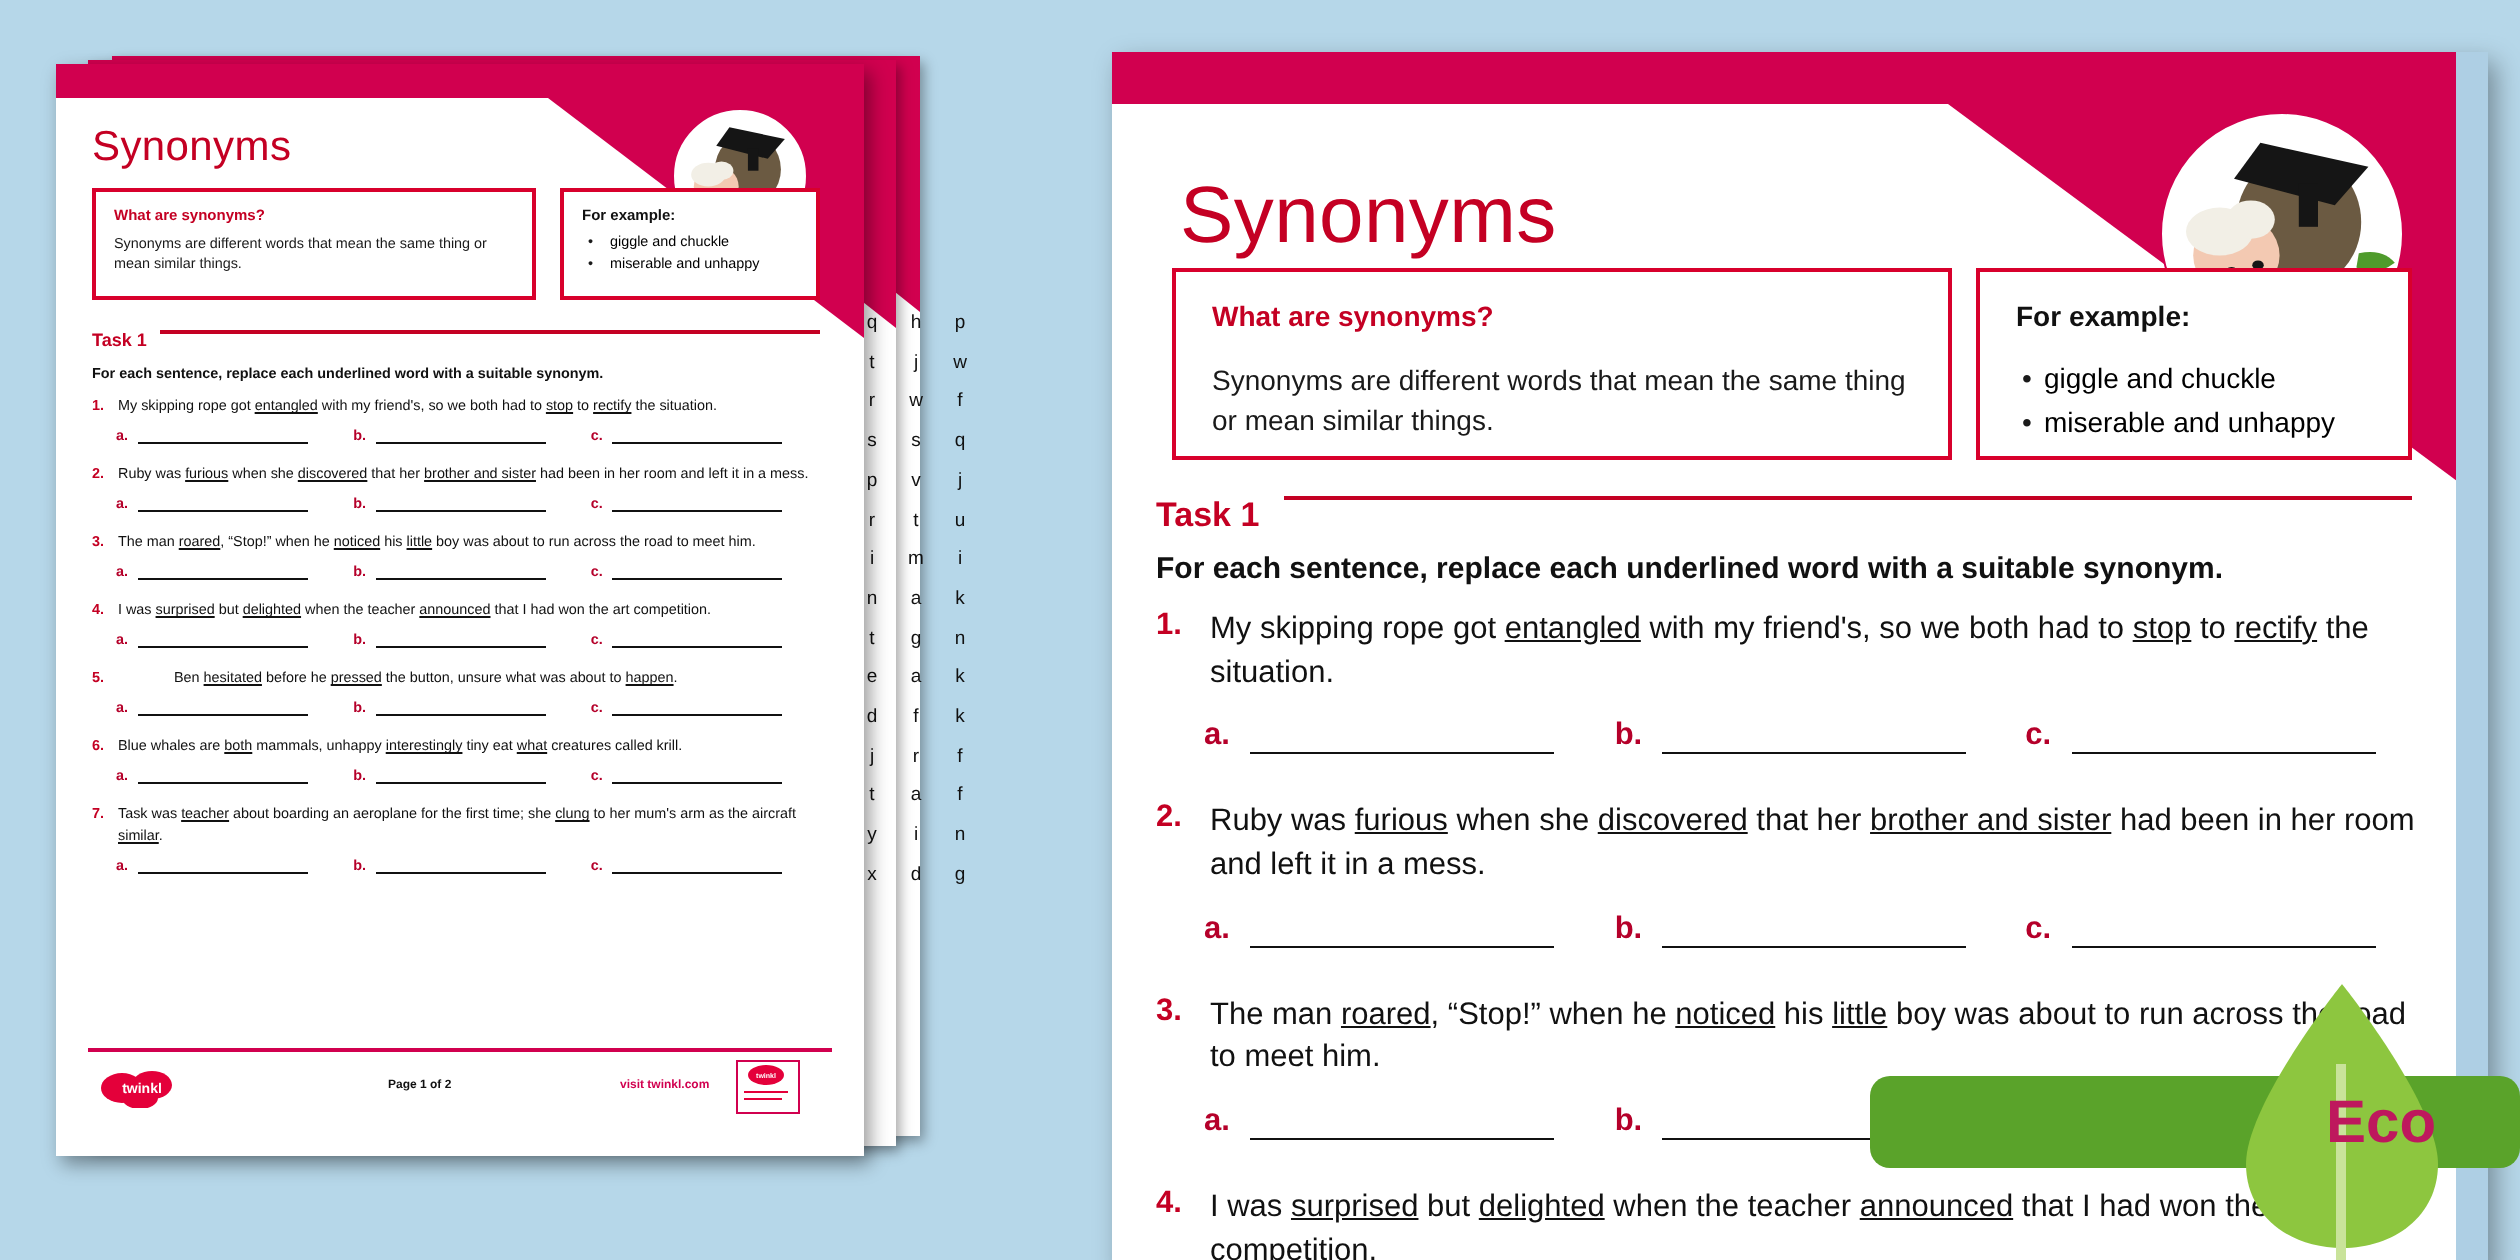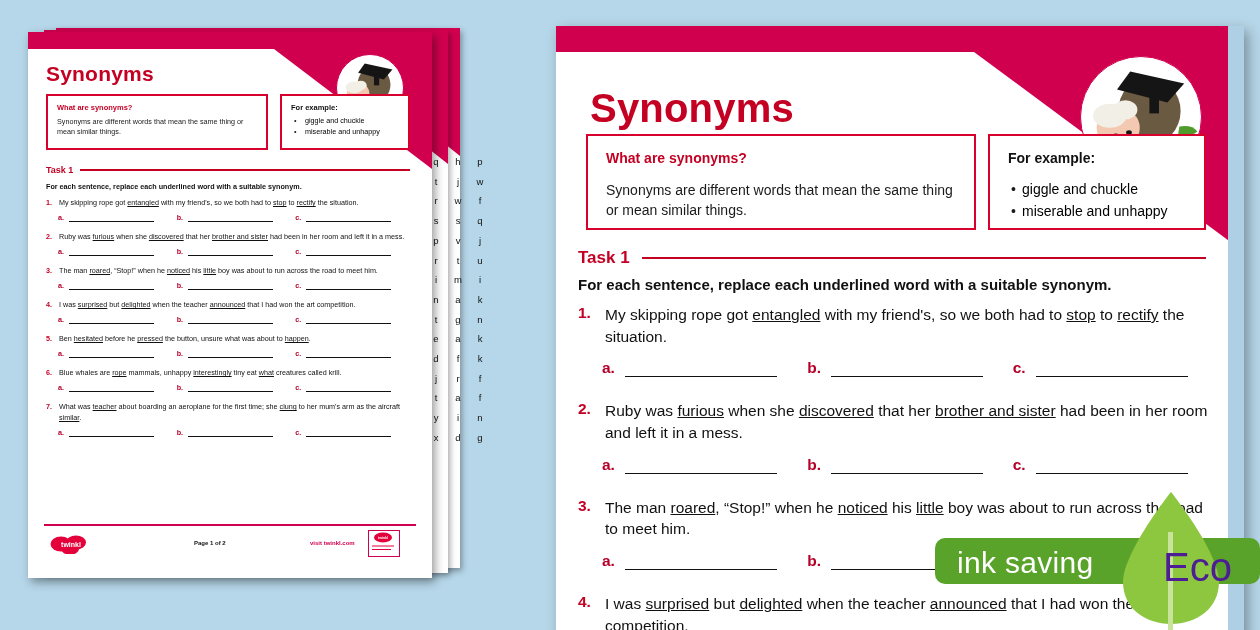--- a/index.html
+++ b/index.html
@@ -30,30 +30,30 @@
       box-shadow:3px 4px 9px rgba(0,0,0,.40);}
 
   
   #page-right{left:556px;top:26px;width:688px;height:610px;
       box-shadow:4px 5px 12px rgba(0,0,0,.35);}
 
   
   .blue-sliver{position:absolute;background:#aecfe4;}
 
   
-  .title{color:#c40023;font-weight:bold;letter-spacing:.2px;}
+  .title{color:#c40023;font-weight:normal;letter-spacing:.2px;}
   .redtxt{color:#c40023;}
   .infobox{border:2px solid #d8002c;background:#fff;box-sizing:border-box;}
   .infobox .ib-head{color:#c40023;font-weight:bold;}
   .infobox .ib-body{color:#1a1a1a;}
   .infobox ul{margin:0;padding-left:14px;list-style:none;}
   .infobox li{position:relative;}
   .infobox li:before{content:"\2022";position:absolute;left:-11px;color:#1a1a1a;}
 
-  .task-row{display:flex;align-items:center;}
+  .task-row{display:flex;align-items:flex-start;}
   .task-label{color:#c40023;font-weight:bold;white-space:nowrap;}
   .task-rule{flex:1;height:2px;background:#c40023;}
 
   .instr{font-weight:bold;color:#111;}
 
   .q{display:flex;}
   .qnum{color:#c40023;font-weight:bold;flex:0 0 auto;}
   .qtext{color:#111;}
   .qtext u{text-decoration:underline;text-underline-offset:1px;}
 
@@ -74,22 +74,22 @@
   .ws-box{position:absolute;border:1px solid #d8002c;background:#fff;box-sizing:border-box;}
   .ws-grid{position:absolute;display:grid;color:#111;text-align:center;}
 
   
   .eco{position:absolute;left:935px;top:528px;width:325px;height:68px;}
   .eco-bar{position:absolute;left:0;top:10px;width:325px;height:46px;
       background:#5aa32a;border-radius:10px;}
   .eco-leaf{position:absolute;left:180px;top:-38px;width:112px;height:145px;}
   .eco-text{position:absolute;left:22px;top:18px;color:#fff;
       font-size:30px;font-weight:normal;letter-spacing:.3px;}
-  .eco-word2{position:absolute;left:228px;top:17px;color:#4c1d95;
-      font-size:40px;font-weight:normal;}
+  .eco-word2{position:absolute;left:228px;top:17px;color:#be185d;
+      font-size:30px;font-weight:bold;}
 </style>
 </head>
 <body>
 
 <div class="stage">
 
   <div class="page" id="page-back2">
     <div class="hdr-band" style="height:16px;"></div>
     <div class="hdr-wedge" style="width:140px;height:112px;clip-path:polygon(100% 0,100% 100%,0 0);top:16px;"></div>
     <div class="title" style="position:absolute;left:24px;top:24px;font-size:9px;">Synonyms</div>
@@ -315,61 +315,61 @@
             </div>
             <div class="ans" style="width: 124px;">
               <span class="alab" style="font-size: 7.2px; margin-right: 5px;">c.</span>
               <span class="aline" style="width: 85px; height: 1px; display: inline-block;"></span>
             </div>
           </div>
         </div>
         <div style="margin-bottom: 10px;">
           <div class="q">
             <span class="qnum" style="font-size: 7.2px; width: 13px;">5.</span>
-            <span class="qtext" style="font-size: 7.2px; line-height: 1.4;"><span>Ben </span><u>hesitated</u><span> before he </span><u>pressed</u><span> the button, unsure what was about to </span><u>happen</u><span>.</span></span>
+            <span class="qtext" style="font-size: 7.2px; line-height: 1.4; margin-left: 28px;"><span>Ben </span><u>hesitated</u><span> before he </span><u>pressed</u><span> the button, unsure what was about to </span><u>happen</u><span>.</span></span>
           </div>
           <div class="answers" style="margin-top: 5px; margin-left: 12px;">
             <div class="ans" style="width: 124px;">
               <span class="alab" style="font-size: 7.2px; margin-right: 5px;">a.</span>
               <span class="aline" style="width: 85px; height: 1px; display: inline-block;"></span>
             </div>
             <div class="ans" style="width: 124px;">
               <span class="alab" style="font-size: 7.2px; margin-right: 5px;">b.</span>
               <span class="aline" style="width: 85px; height: 1px; display: inline-block;"></span>
             </div>
             <div class="ans" style="width: 124px;">
               <span class="alab" style="font-size: 7.2px; margin-right: 5px;">c.</span>
               <span class="aline" style="width: 85px; height: 1px; display: inline-block;"></span>
             </div>
           </div>
         </div>
         <div style="margin-bottom: 10px;">
           <div class="q">
             <span class="qnum" style="font-size: 7.2px; width: 13px;">6.</span>
-            <span class="qtext" style="font-size: 7.2px; line-height: 1.4;"><span>Blue whales are </span><u>rope</u><span> mammals, unhappy </span><u>interestingly</u><span> tiny eat </span><u>what</u><span> creatures called krill.</span></span>
+            <span class="qtext" style="font-size: 7.2px; line-height: 1.4;"><span>Blue whales are </span><u>both</u><span> mammals, unhappy </span><u>interestingly</u><span> tiny eat </span><u>what</u><span> creatures called krill.</span></span>
           </div>
           <div class="answers" style="margin-top: 5px; margin-left: 12px;">
             <div class="ans" style="width: 124px;">
               <span class="alab" style="font-size: 7.2px; margin-right: 5px;">a.</span>
               <span class="aline" style="width: 85px; height: 1px; display: inline-block;"></span>
             </div>
             <div class="ans" style="width: 124px;">
               <span class="alab" style="font-size: 7.2px; margin-right: 5px;">b.</span>
               <span class="aline" style="width: 85px; height: 1px; display: inline-block;"></span>
             </div>
             <div class="ans" style="width: 124px;">
               <span class="alab" style="font-size: 7.2px; margin-right: 5px;">c.</span>
               <span class="aline" style="width: 85px; height: 1px; display: inline-block;"></span>
             </div>
           </div>
         </div>
         <div style="margin-bottom: 10px;">
           <div class="q">
             <span class="qnum" style="font-size: 7.2px; width: 13px;">7.</span>
-            <span class="qtext" style="font-size: 7.2px; line-height: 1.4;"><span>What was </span><u>teacher</u><span> about boarding an aeroplane for the first time; she </span><u>clung</u><span> to her mum's arm as the aircraft </span><u>similar</u><span>.</span></span>
+            <span class="qtext" style="font-size: 7.2px; line-height: 1.4;"><span>Task was </span><u>teacher</u><span> about boarding an aeroplane for the first time; she </span><u>clung</u><span> to her mum's arm as the aircraft </span><u>similar</u><span>.</span></span>
           </div>
           <div class="answers" style="margin-top: 5px; margin-left: 12px;">
             <div class="ans" style="width: 124px;">
               <span class="alab" style="font-size: 7.2px; margin-right: 5px;">a.</span>
               <span class="aline" style="width: 85px; height: 1px; display: inline-block;"></span>
             </div>
             <div class="ans" style="width: 124px;">
               <span class="alab" style="font-size: 7.2px; margin-right: 5px;">b.</span>
               <span class="aline" style="width: 85px; height: 1px; display: inline-block;"></span>
             </div>
@@ -521,17 +521,16 @@
   <div class="blue-sliver" style="left:1228px;top:26px;width:16px;height:610px;"></div>
 
   <div class="eco">
     <div class="eco-bar"></div>
     <div class="eco-leaf">
       <svg viewBox="0 0 112 145" width="112" height="145">
         <path d="M56 2 C56 2 104 62 104 92 C104 118 82 134 56 134 C30 134 8 118 8 92 C8 62 56 2 56 2 Z" fill="#8dc63f"></path>
         <rect x="53" y="42" width="5" height="100" fill="#c9e39a"></rect>
       </svg>
     </div>
-    <div class="eco-text">ink saving</div>
     <div class="eco-word2">Eco</div>
   </div>
 
 </div>
 
 </body></html>

